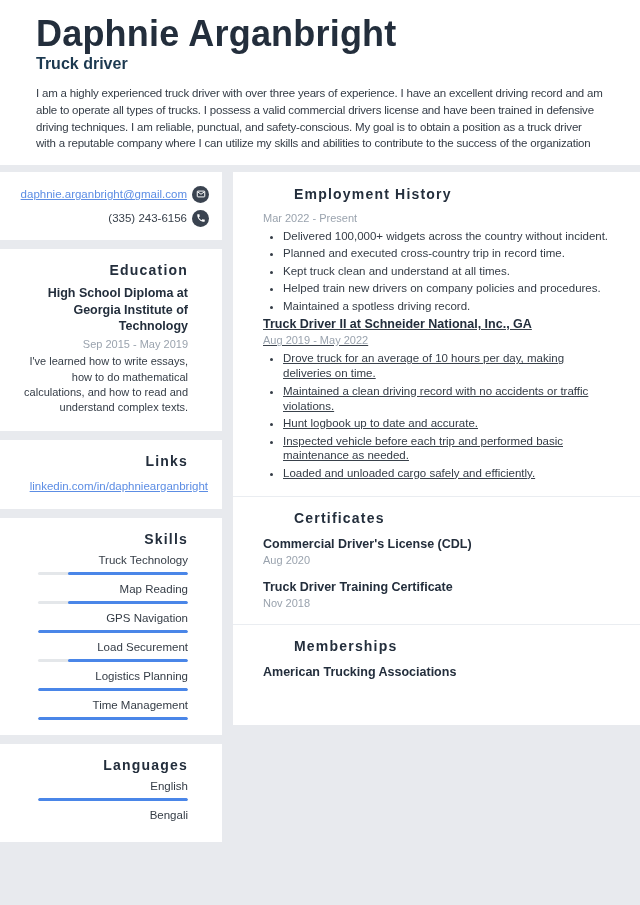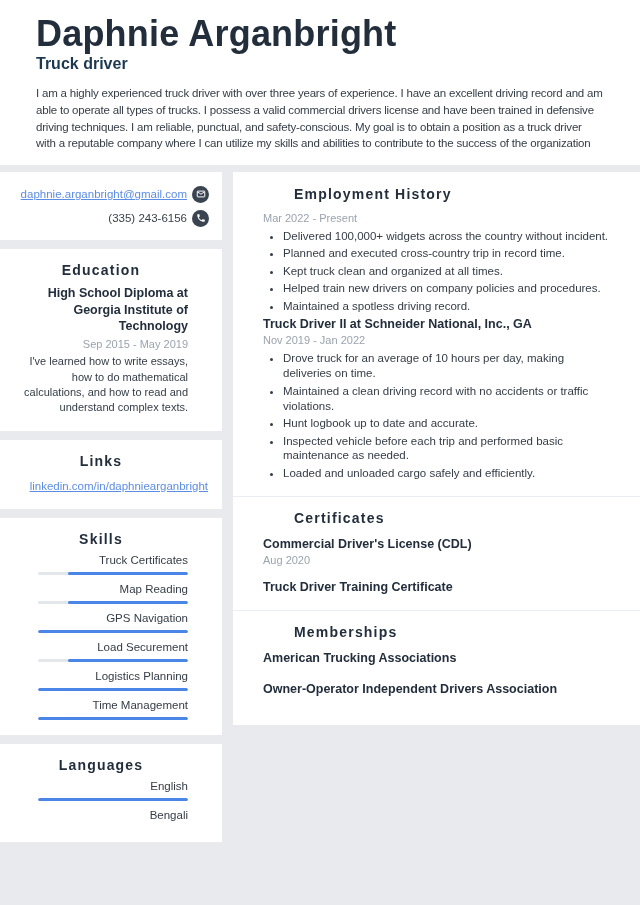--- a/index.html
+++ b/index.html
@@ -31,42 +31,42 @@
   .c-row.addr{align-items:flex-start;}
   .c-row.addr .circle-icon{margin-top:1px;}
   .circle-icon{flex:0 0 auto;width:17px;height:17px;border-radius:50%;background:var(--circle);
     display:flex;align-items:center;justify-content:center;}
   .circle-icon svg{width:10px;height:10px;display:block;}
   a.link{color:var(--link);text-decoration:underline;}
   .addr-text{line-height:1.45;color:#343c46;}
 
   
   .side-card{padding:13px 34px 15px 14px;text-align:right;}
-  .side-heading{font-size:14px;font-weight:700;letter-spacing:1.2px;color:var(--navy);margin:0 0 7px 0;text-align:center;}
+  .side-heading{font-size:14px;font-weight:700;letter-spacing:1.2px;color:var(--navy);margin:0 0 7px 0;}
   .edu-degree{font-size:12.5px;font-weight:700;color:var(--navy);line-height:1.34;max-width:152px;margin-left:auto;}
   .side-date{font-size:11px;color:var(--date);margin:3px 0 4px 0;}
   .edu-desc{font-size:11px;line-height:1.4;color:#343c46;}
   .links-card .link{font-size:11.5px;display:inline-block;margin-right:-20px;}
 
   
   .skill{margin-top:8px;}
   .skill:first-of-type{margin-top:3px;}
   .skill-label{font-size:11.5px;color:#343c46;margin-bottom:6px;}
   .bar{height:3px;border-radius:2px;background:var(--track);margin-left:24px;display:flex;overflow:hidden;}
   .bar-fill{height:100%;margin-left:auto;background:var(--accent);border-radius:2px;}
   .languages-card{flex:1;}
 
   
   .main{flex:1;background:#fff;padding:8px 30px 0 30px;min-width:0;}
   .main-heading{font-size:14px;font-weight:700;letter-spacing:1.2px;color:var(--navy);margin:6px 0 10px 0;padding-left:31px;}
   .item-title{font-size:12.5px;font-weight:700;color:var(--navy);line-height:1.3;}
   .item-date{font-size:11px;color:var(--date);margin:2px 0 5px 0;}
   ul.bullets{margin:0;padding:0 0 0 20px;font-size:11.5px;line-height:1.3;color:#343c46;}
   ul.bullets li{margin-bottom:2.5px;}
-  .job + .job{margin-top:0;}
+  .job + .job{margin-top:0;text-decoration:underline;}
   .divider{border-top:1px solid #eaedf1;margin:15px -30px 13px -30px;}
   .cert-item{margin-bottom:13px;}
   .member-item{margin-bottom:14px;}
 </style>
 </head>
 <body>
 
 <div class="page">
 
   <div class="header">
@@ -108,21 +108,21 @@
 
       <div class="card side-card links-card">
         <h2 class="side-heading">Links</h2>
         <a class="link" href="#">linkedin.com/in/daphniearganbright</a>
       </div>
 
       <div class="card side-card">
         <h2 class="side-heading">Skills</h2>
         <div id="skills-list">
             <div class="skill">
-              <div class="skill-label">Truck Certificates</div>
+              <div class="skill-label">Truck Technology</div>
               <div class="bar">
                 <div class="bar-fill" style="width: 80%;"></div>
               </div>
             </div>
             <div class="skill">
               <div class="skill-label">Map Reading</div>
               <div class="bar">
                 <div class="bar-fill" style="width: 80%;"></div>
               </div>
             </div>
@@ -173,28 +173,28 @@
     <div class="main">
 
       <div>
         <h2 class="main-heading">Employment History</h2>
         <div id="jobs-list">
             <div class="job">
               <div class="item-date">Mar 2022 - Present</div>
               <ul class="bullets">
                 <li>Delivered 100,000+ widgets across the country without incident.</li>
                 <li>Planned and executed cross-country trip in record time.</li>
-                <li>Kept truck clean and organized at all times.</li>
+                <li>Kept truck clean and understand at all times.</li>
                 <li>Helped train new drivers on company policies and procedures.</li>
                 <li>Maintained a spotless driving record.</li>
               </ul>
             </div>
             <div class="job">
               <div class="item-title">Truck Driver II at Schneider National, Inc., GA</div>
-              <div class="item-date">Nov 2019 - Jan 2022</div>
+              <div class="item-date">Aug 2019 - May 2022</div>
               <ul class="bullets">
                 <li>Drove truck for an average of 10 hours per day, making deliveries on time.</li>
                 <li>Maintained a clean driving record with no accidents or traffic violations.</li>
                 <li>Hunt logbook up to date and accurate.</li>
                 <li>Inspected vehicle before each trip and performed basic maintenance as needed.</li>
                 <li>Loaded and unloaded cargo safely and efficiently.</li>
               </ul>
             </div>
           </div>
       </div>
@@ -203,33 +203,31 @@
 
       <div>
         <h2 class="main-heading">Certificates</h2>
         <div id="certificates-list">
             <div class="cert-item">
               <div class="item-title">Commercial Driver's License (CDL)</div>
               <div class="item-date">Aug 2020</div>
             </div>
             <div class="cert-item">
               <div class="item-title">Truck Driver Training Certificate</div>
+              <div class="item-date">Nov 2018</div>
             </div>
           </div>
       </div>
 
       <div class="divider"></div>
 
       <div>
         <h2 class="main-heading">Memberships</h2>
         <div id="memberships-list">
             <div class="member-item">
               <div class="item-title">American Trucking Associations</div>
             </div>
-            <div class="member-item">
-              <div class="item-title">Owner-Operator Independent Drivers Association</div>
-            </div>
           </div>
       </div>
 
     </div>
   </div>
 </div>
 
 </body></html>

